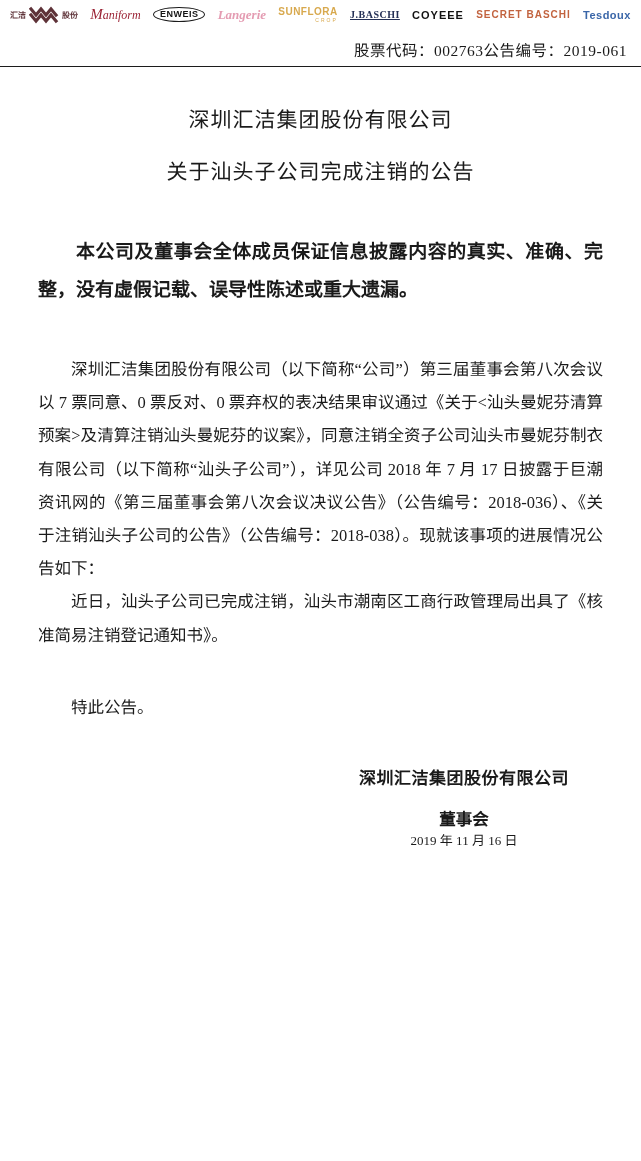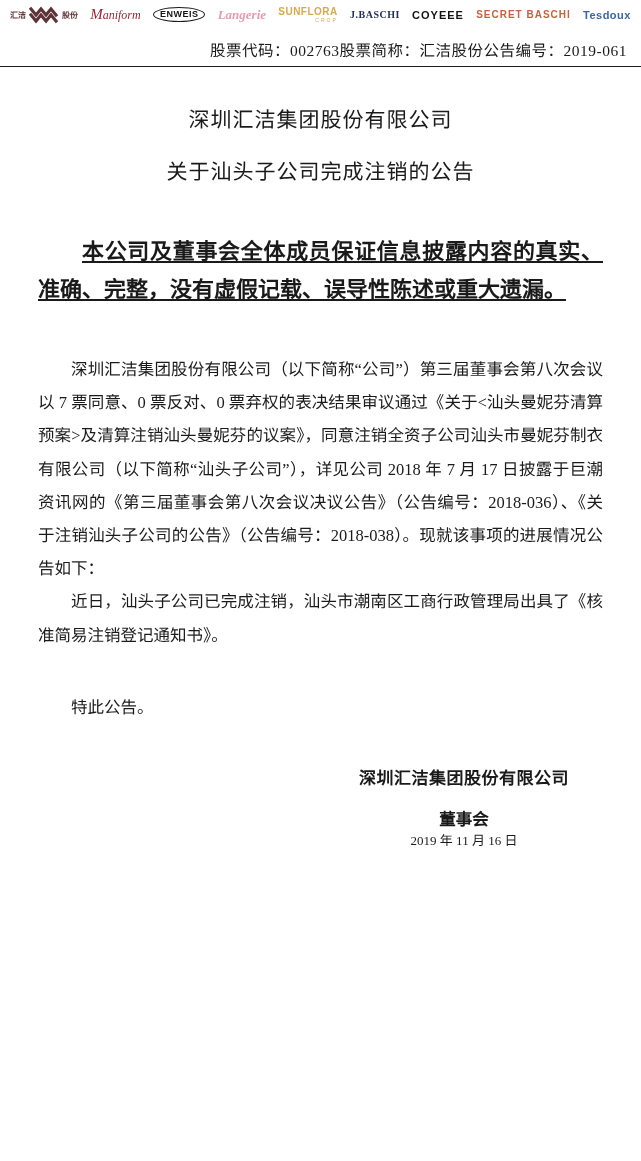--- a/index.html
+++ b/index.html
@@ -24,21 +24,21 @@
     height: 26px;
   }
   .brand { white-space: nowrap; font-family: "Liberation Sans", sans-serif; }
   .brand-huijie { display: inline-flex; align-items: center; gap: 3px; color: #5e3238; font-size: 8px; font-weight: bold; }
   .brand-maniform { color: #9b2335; font-size: 12px; font-style: italic; font-family: "Liberation Serif", serif; }
   .brand-maniform::first-letter { font-size: 15px; }
   .brand-enweis { color: #141414; font-size: 9px; font-weight: bold; letter-spacing: .5px; border: 1.3px solid #1b1b1b; border-radius: 50%; padding: 1px 6px 2px 6px; text-align: right; }
   .brand-langerie { color: #e49cb2; font-size: 13px; font-style: italic; font-family: "Liberation Serif", serif; font-weight: bold; }
   .brand-sunflora { color: #d8a94e; font-size: 10px; font-weight: bold; letter-spacing: .5px; text-align: right; line-height: 1; }
   .brand-sunflora .sub { display: block; font-size: 5px; font-weight: normal; letter-spacing: 2px; margin-top: 1px; }
-  .brand-jbaschi { color: #232f55; font-size: 10px; font-weight: bold; font-family: "Liberation Serif", serif; letter-spacing: .5px; }
+  .brand-jbaschi { color: #232f55; font-size: 10px; font-weight: bold; font-family: "Liberation Serif", serif; letter-spacing: .5px; text-decoration: underline; }
   .brand-coyeee { color: #121212; font-size: 11px; font-weight: bold; letter-spacing: 1px; }
   .brand-secret { color: #c2633f; font-size: 10px; font-weight: bold; letter-spacing: 1px; }
   .brand-tesdoux { color: #3a66a8; font-size: 11px; font-weight: bold; letter-spacing: .5px; }
 
   
   .stock-line {
     display: flex;
     justify-content: flex-end;
     padding: 12px 14px 4px 12px;
     font-size: 15.5px;
@@ -57,26 +57,25 @@
     font-weight: normal;
     letter-spacing: 1px;
     margin: 0 38px;
   }
   .doc-title-1 { padding-top: 36px; }
   .doc-title-2 { padding-top: 22px; }
 
   
   .disclaimer {
     margin: 48px 38px 0 38px;
-    font-size: 22px;
+    font-size: 19px;
     font-weight: bold;
     line-height: 38px;
     text-align: justify;
     text-indent: 2em;
-    text-decoration: underline;
   }
   .para {
     margin: 0 38px;
     font-size: 16.5px;
     line-height: 33.2px;
     text-align: justify;
     text-indent: 2em;
   }
   .para-1 { margin-top: 44px; }
   .closing {
@@ -119,21 +118,20 @@
       <span class="sub">CROP</span>
     </span>
     <span class="brand brand-jbaschi">J.BASCHI</span>
     <span class="brand brand-coyeee">COYEEE</span>
     <span class="brand brand-secret">SECRET BASCHI</span>
     <span class="brand brand-tesdoux">Tesdoux</span>
   </header>
 
   <div class="stock-line">
     <span>股票代码：002763</span>
-    <span>股票简称：汇洁股份</span>
     <span>公告编号：2019-061</span>
   </div>
   <hr class="rule">
 
   <h1 class="doc-title-1">深圳汇洁集团股份有限公司</h1>
   <h2 class="doc-title-2">关于汕头子公司完成注销的公告</h2>
 
   <p class="disclaimer">本公司及董事会全体成员保证信息披露内容的真实、准确、完整，没有虚假记载、误导性陈述或重大遗漏。</p>
   <p class="para para-1">深圳汇洁集团股份有限公司（以下简称“公司”）第三届董事会第八次会议以 7 票同意、0 票反对、0 票弃权的表决结果审议通过《关于&lt;汕头曼妮芬清算预案&gt;及清算注销汕头曼妮芬的议案》，同意注销全资子公司汕头市曼妮芬制衣有限公司（以下简称“汕头子公司”），详见公司 2018 年 7 月 17 日披露于巨潮资讯网的《第三届董事会第八次会议决议公告》（公告编号：2018-036）、《关于注销汕头子公司的公告》（公告编号：2018-038）。现就该事项的进展情况公告如下：</p>
   <p class="para">近日，汕头子公司已完成注销，汕头市潮南区工商行政管理局出具了《核准简易注销登记通知书》。</p>

